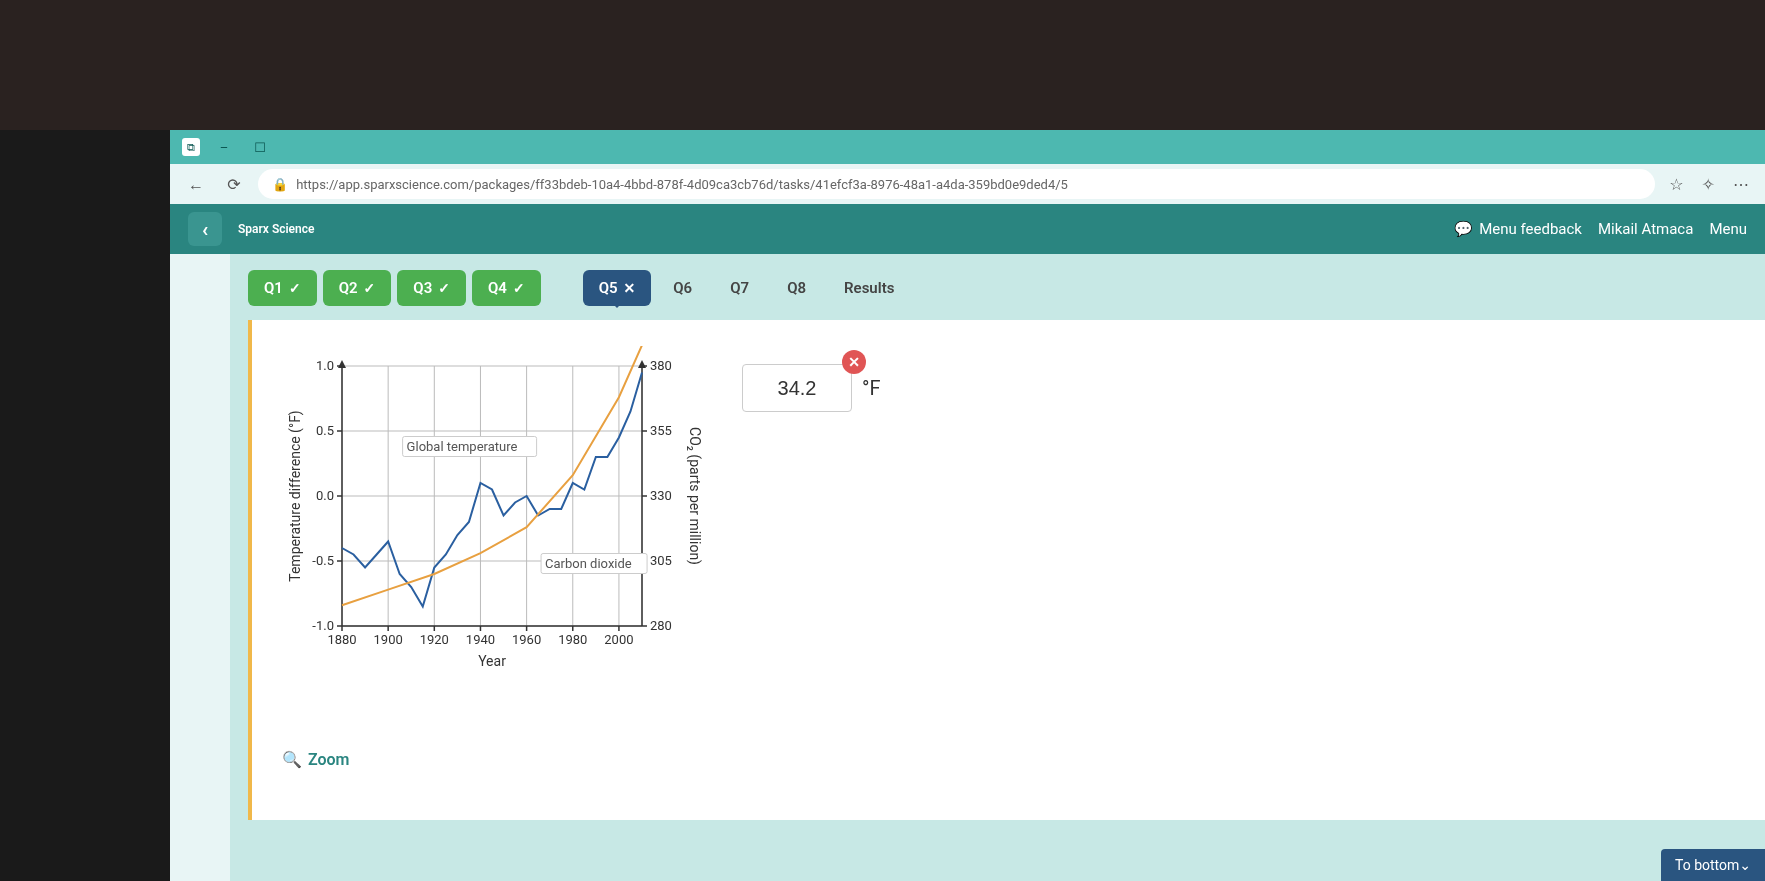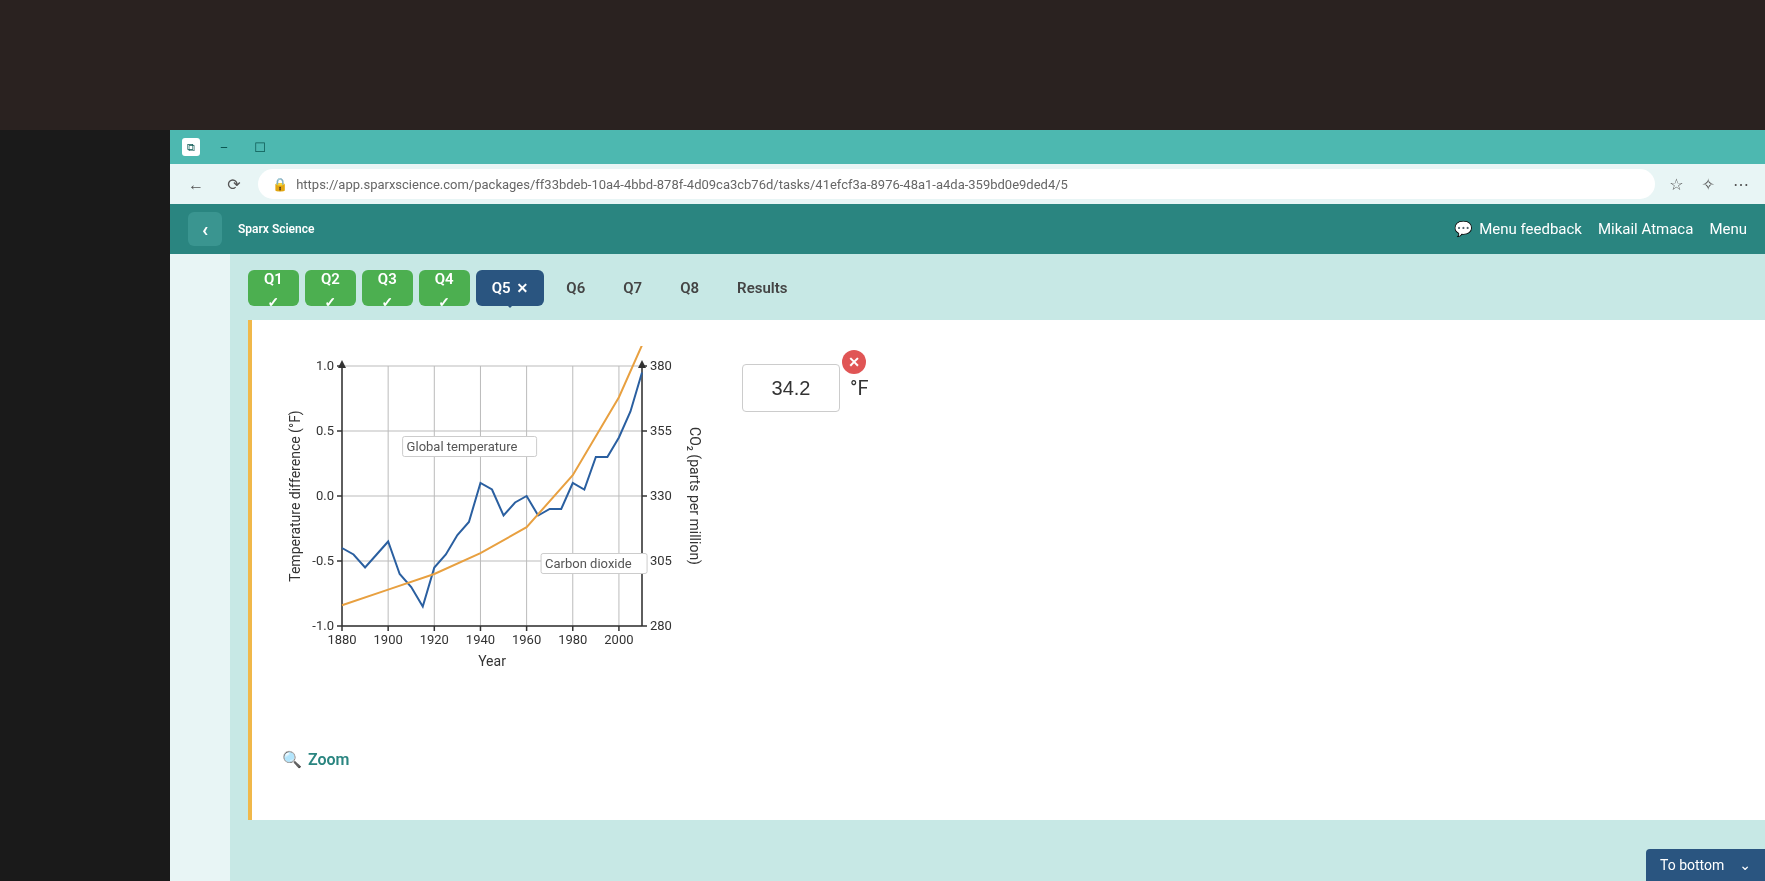--- a/index.html
+++ b/index.html
@@ -30,40 +30,40 @@
 .app-header .brand { font-size: 12px; font-weight: 600; }
 .app-header .spacer { flex: 1; }
 .app-header .feedback { display: flex; align-items: center; gap: 6px; font-size: 15px; cursor: pointer; }
 .app-header .user { font-size: 15px; font-weight: 400; }
 .app-header .menu { font-size: 15px; cursor: pointer; }
 
 .content { position: absolute; top: 124px; left: 60px; right: 0; bottom: 0; background: #c7e8e5; padding: 0; }
 
 .qtabs { display: flex; gap: 6px; padding: 16px 18px 0 18px; }
 .qtab { height: 36px; padding: 0 16px; border-radius: 6px; display: flex; align-items: center; gap: 6px; font-weight: 600; font-size: 15px; cursor: pointer; background: #e0e0e0; color: #555; }
-.qtab.done { background: #4caf50; color: #fff; flex-direction: column; }
-.qtab.active { background: #2a5580; color: #fff; position: relative; }
+.qtab.done { background: #4caf50; color: #fff; }
+.qtab.active { background: #2a5580; color: #fff; position: relative; margin-left: 36px; }
 .qtab.active::after { content: ""; position: absolute; bottom: -8px; left: 50%; transform: translateX(-50%); border: 6px solid transparent; border-top-color: #2a5580; }
 .qtab.plain { background: transparent; color: #444; }
 .qtab .check { font-size: 14px; }
 
 .question-panel { background: #fff; margin: 14px 0 0 18px; min-height: 500px; padding: 26px 30px; display: flex; gap: 40px; border-left: 4px solid #f0b84a; }
 
 .chart-col { width: 420px; flex-shrink: 0; }
 .chart-svg { width: 100%; }
 .zoom-link { color: #2a8580; font-weight: 600; font-size: 16px; margin-top: 40px; display: flex; align-items: center; gap: 6px; cursor: pointer; }
 
 .question-col { flex: 1; font-size: 19px; color: #333; line-height: 1.5; }
 .question-col p { margin-bottom: 18px; }
 .answer-row { display: flex; align-items: center; gap: 10px; margin-top: 18px; position: relative; }
-.answer-input { width: 98px; height: 48px; border: 1px solid #ccc; border-radius: 4px; text-align: center; font-size: 20px; color: #333; }
+.answer-input { width: 110px; height: 48px; border: 1px solid #ccc; border-radius: 4px; text-align: center; font-size: 20px; color: #333; }
 .unit { font-size: 20px; color: #333; }
 .x-badge { position: absolute; left: 100px; top: -14px; width: 24px; height: 24px; background: #e05555; border-radius: 50%; color: #fff; display: flex; align-items: center; justify-content: center; font-size: 14px; font-weight: bold; }
 
-.to-bottom { position: absolute; right: 0; bottom: 0; background: #2a5580; color: #fff; padding: 8px 14px; font-size: 14px; border-radius: 4px 0 0 0; cursor: pointer; display: flex; align-items: center; gap: 15px; }
+.to-bottom { position: absolute; right: 0; bottom: 0; background: #2a5580; color: #fff; padding: 8px 14px; font-size: 14px; border-radius: 4px 0 0 0; cursor: pointer; display: flex; align-items: center; gap: 0; }
 
 
 .axis { stroke: #333; stroke-width: 1.5; }
 .grid { stroke: #bbb; stroke-width: 1; }
 .tick-label { font-size: 13px; fill: #333; }
 .axis-label { font-size: 14px; fill: #333; }
 .line-temp { stroke: #2a5fa0; stroke-width: 2; fill: none; }
 .line-co2 { stroke: #e8a040; stroke-width: 2; fill: none; }
 .chart-annot { font-size: 13px; fill: #555; }
 .annot-box { fill: #fff; stroke: #ccc; }

